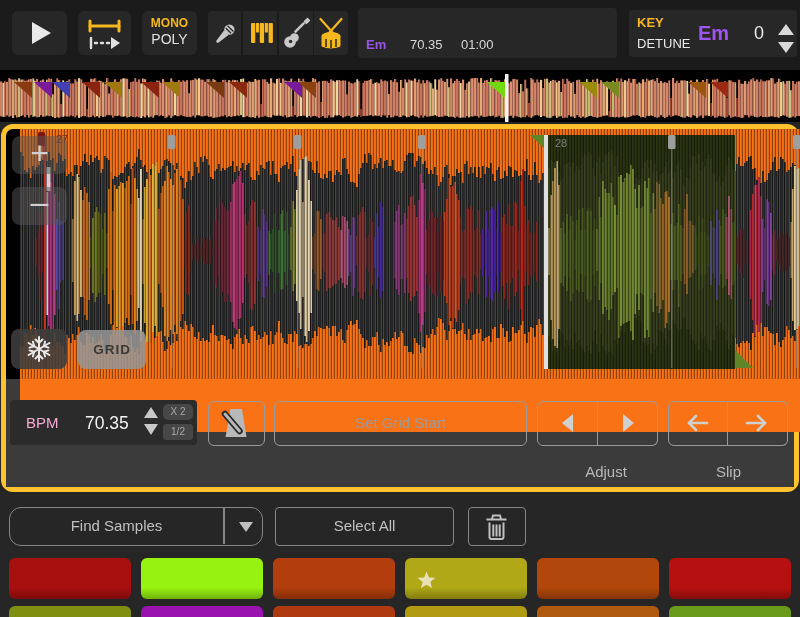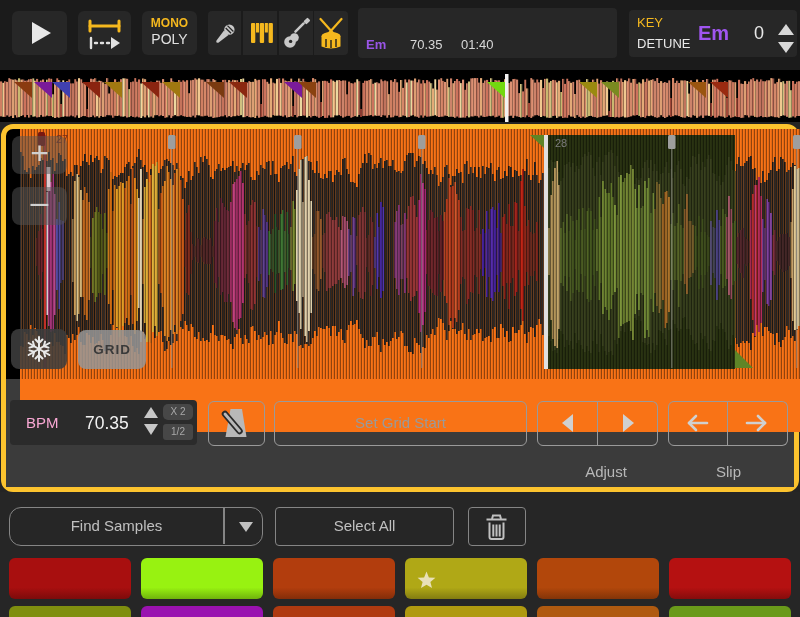--- a/index.html
+++ b/index.html
@@ -78,24 +78,24 @@
 <g stroke="#1e1e1e" stroke-width="1.4">
         <line x1="12" y1="28" x2="12" y2="36"></line>
         <line x1="17" y1="29" x2="17" y2="37"></line>
         <line x1="22" y1="28" x2="22" y2="36"></line>
       </g>
 </svg>
 </div>
 <div class="btn" style="left:358px;top:8px;width:259px;height:50px;border-radius:4px">
   <div style="position:absolute;left:8px;top:29px;font-size:13px;color:#9a55e8;font-weight:bold">Em</div>
   <div style="position:absolute;left:52px;top:29px;font-size:13px;color:#d8d8d8">70.35</div>
-  <div style="position:absolute;left:103px;top:29px;font-size:13px;color:#d8d8d8">01:40</div>
+  <div style="position:absolute;left:103px;top:29px;font-size:13px;color:#d8d8d8">01:00</div>
 </div>
 <div class="btn" style="left:629px;top:10px;width:168px;height:47px;border-radius:4px">
-  <div style="position:absolute;left:8px;top:5px;font-size:13px;font-weight:normal;color:#f5b81e">KEY</div>
+  <div style="position:absolute;left:8px;top:5px;font-size:13px;font-weight:bold;color:#f5b81e">KEY</div>
   <div style="position:absolute;left:8px;top:26px;font-size:13px;color:#e8e8e8">DETUNE</div>
   <div style="position:absolute;left:69px;top:12px;font-size:20px;font-weight:bold;color:#a055f0">Em</div>
   <div style="position:absolute;left:125px;top:13px;font-size:18px;color:#e8e8e8">0</div>
   <div class="a" style="left:149px;top:14px;width:0;height:0;border-bottom:11px solid #d8d8d8;border-left:8px solid transparent;border-right:8px solid transparent"></div>
   <div class="a" style="left:149px;top:32px;width:0;height:0;border-top:11px solid #d8d8d8;border-left:8px solid transparent;border-right:8px solid transparent"></div>
 </div>
 
 <div class="a" style="left:0;top:70px;width:800px;height:52px;background:#000">
 <svg width="800" height="52" viewBox="0 0 800 52">
 <defs>

